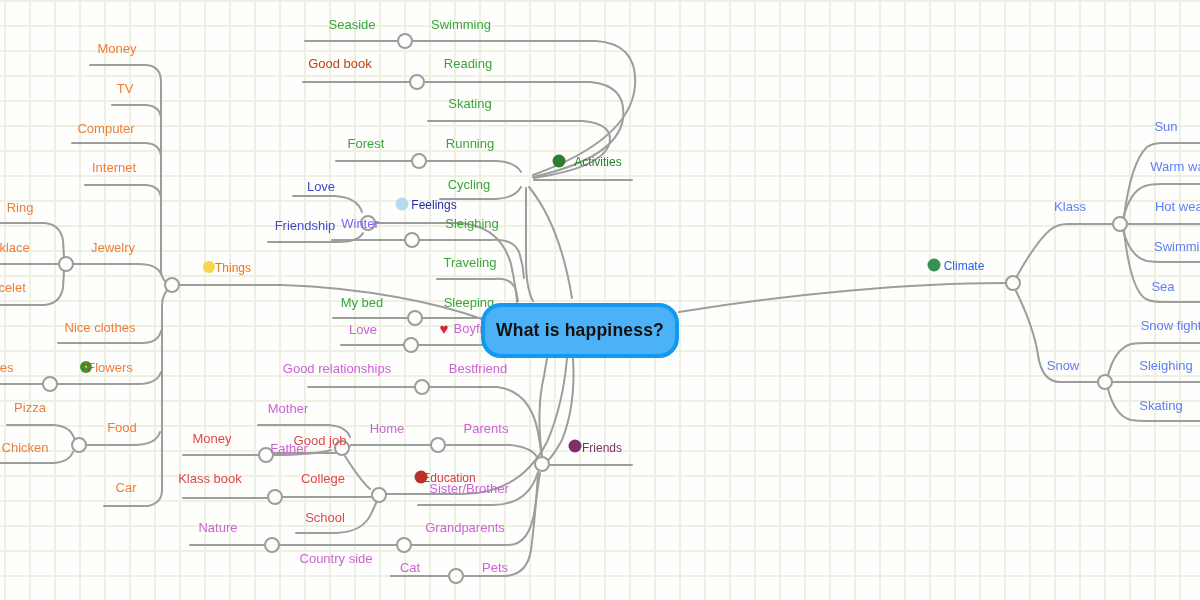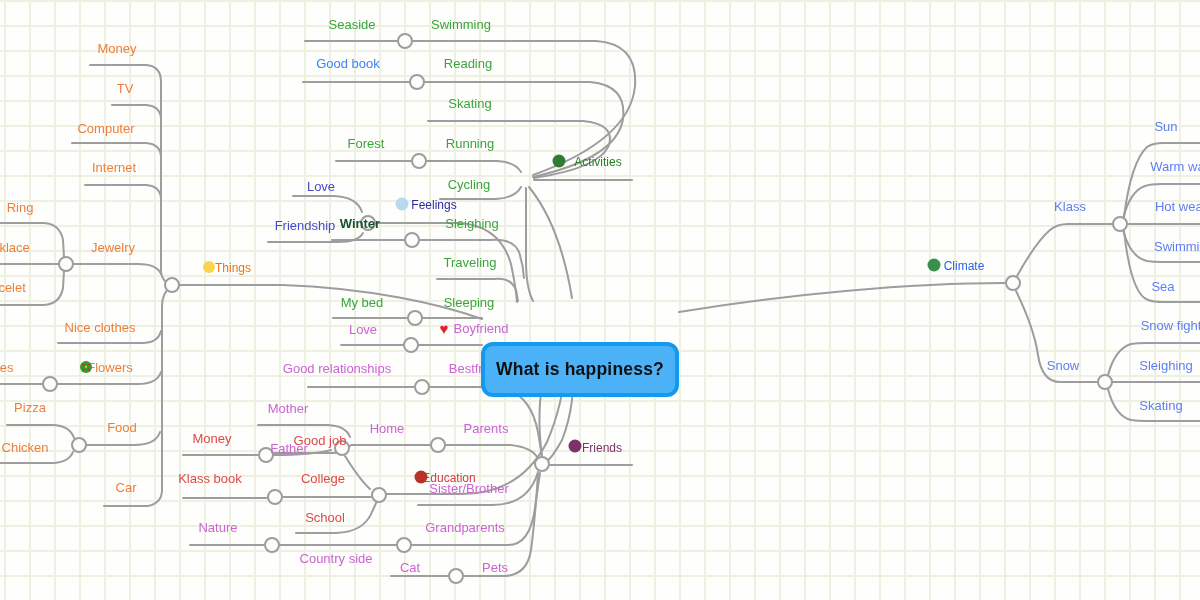--- a/index.html
+++ b/index.html
@@ -18,22 +18,22 @@
   .node-label{
     position:absolute;transform:translate(-50%,-50%);
     white-space:nowrap;font-size:13px;line-height:1;pointer-events:auto;
   }
   .node-label.bold{font-weight:normal;font-size:12px;}
   .map-icon{position:absolute;transform:translate(-50%,-50%);pointer-events:auto;line-height:0;}
   .dot-icon{border-radius:50%;display:inline-block;}
   .heart-icon{font-size:15px;line-height:1;}
   #central-topic{
     position:absolute;z-index:3;display:flex;align-items:center;justify-content:center;
-    border-radius:12px;box-sizing:border-box;
-    font-weight:bold;font-size:17.5px;letter-spacing:.2px;margin-top:39px;
+    border-radius:20px;box-sizing:border-box;
+    font-weight:bold;font-size:17.5px;letter-spacing:.2px;
   }
 </style>
 </head>
 <body>
 
 <svg id="edge-layer" width="1200" height="600" viewBox="0 0 1200 600">
   <g class="edge-group" fill="none" stroke-width="2" stroke-linecap="round" stroke="#9d9d9d">
     <path d="M90,65 H146 Q161,66 161,82 L161,272 Q162,282 172,285"></path>
     <path d="M112,105 H146 Q160,106 161,118"></path>
     <path d="M72,143 H146 Q160,144 161,156"></path>
@@ -156,27 +156,27 @@
     <span class="node-label" style="left: 100px; top: 327px; color: rgb(239, 125, 56);">Nice clothes</span>
     <span class="node-label" style="left: -5px; top: 367px; color: rgb(239, 125, 56);">Roses</span>
     <span class="node-label" style="left: 110px; top: 367px; color: rgb(239, 125, 56);">Flowers</span>
     <span class="node-label" style="left: 30px; top: 407px; color: rgb(239, 125, 56);">Pizza</span>
     <span class="node-label" style="left: 122px; top: 427px; color: rgb(239, 125, 56);">Food</span>
     <span class="node-label" style="left: 25px; top: 447px; color: rgb(239, 125, 56);">Chicken</span>
     <span class="node-label" style="left: 126px; top: 487px; color: rgb(239, 125, 56);">Car</span>
     <span class="node-label bold" style="left: 598px; top: 162px; color: rgb(40, 125, 40);">Activities</span>
     <span class="node-label" style="left: 352px; top: 24px; color: rgb(58, 165, 60);">Seaside</span>
     <span class="node-label" style="left: 461px; top: 24px; color: rgb(58, 165, 60);">Swimming</span>
-    <span class="node-label" style="left: 348px; top: 63px; color: #3b82f6;">Good book</span>
+    <span class="node-label" style="left: 340px; top: 63px; color: #c2410c;">Good book</span>
     <span class="node-label" style="left: 468px; top: 63px; color: rgb(58, 165, 60);">Reading</span>
     <span class="node-label" style="left: 470px; top: 103px; color: rgb(58, 165, 60);">Skating</span>
     <span class="node-label" style="left: 366px; top: 143px; color: rgb(58, 165, 60);">Forest</span>
     <span class="node-label" style="left: 470px; top: 143px; color: rgb(58, 165, 60);">Running</span>
     <span class="node-label" style="left: 469px; top: 184px; color: rgb(58, 165, 60);">Cycling</span>
-    <span class="node-label" style="left: 360px; top: 223px; color: #14532d; font-weight: bold;">Winter</span>
+    <span class="node-label" style="left: 360px; top: 223px; color: #8b5cf6;">Winter</span>
     <span class="node-label" style="left: 472px; top: 223px; color: rgb(58, 165, 60);">Sleighing</span>
     <span class="node-label" style="left: 470px; top: 262px; color: rgb(58, 165, 60);">Traveling</span>
     <span class="node-label" style="left: 362px; top: 302px; color: rgb(58, 165, 60);">My bed</span>
     <span class="node-label" style="left: 469px; top: 302px; color: rgb(58, 165, 60);">Sleeping</span>
     <span class="node-label bold" style="left: 434px; top: 205px; color: rgb(42, 42, 168);">Feelings</span>
     <span class="node-label" style="left: 321px; top: 186px; color: rgb(72, 72, 204);">Love</span>
     <span class="node-label" style="left: 305px; top: 225px; color: rgb(72, 72, 204);">Friendship</span>
     <span class="node-label" style="left: 481px; top: 328px; color: rgb(203, 99, 212);">Boyfriend</span>
     <span class="node-label" style="left: 363px; top: 329px; color: rgb(203, 99, 212);">Love</span>
     <span class="node-label bold" style="left: 602px; top: 448px; color: rgb(124, 49, 104);">Friends</span>

